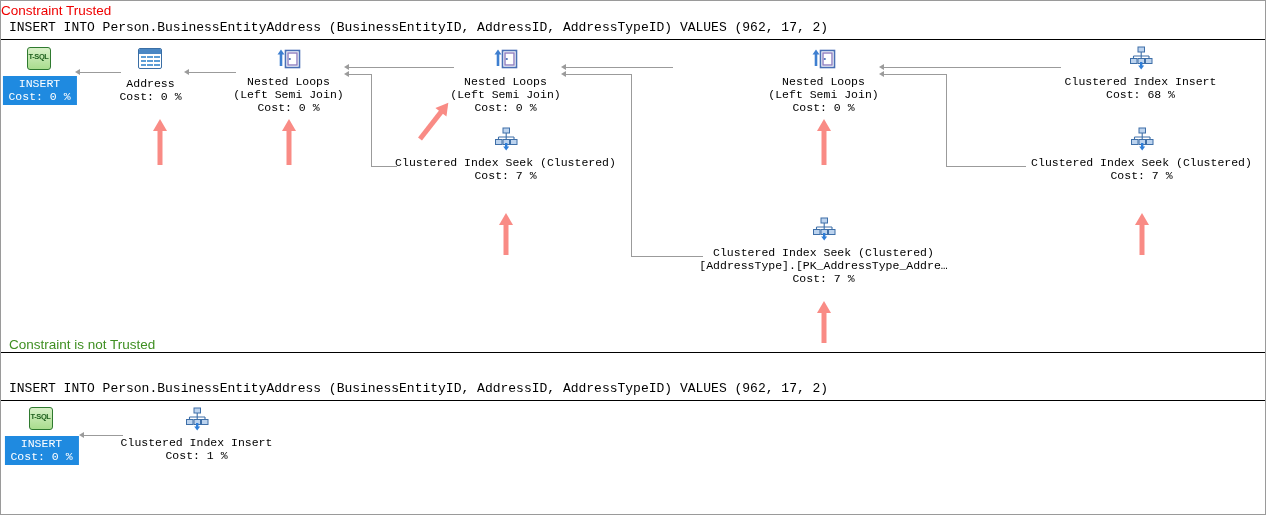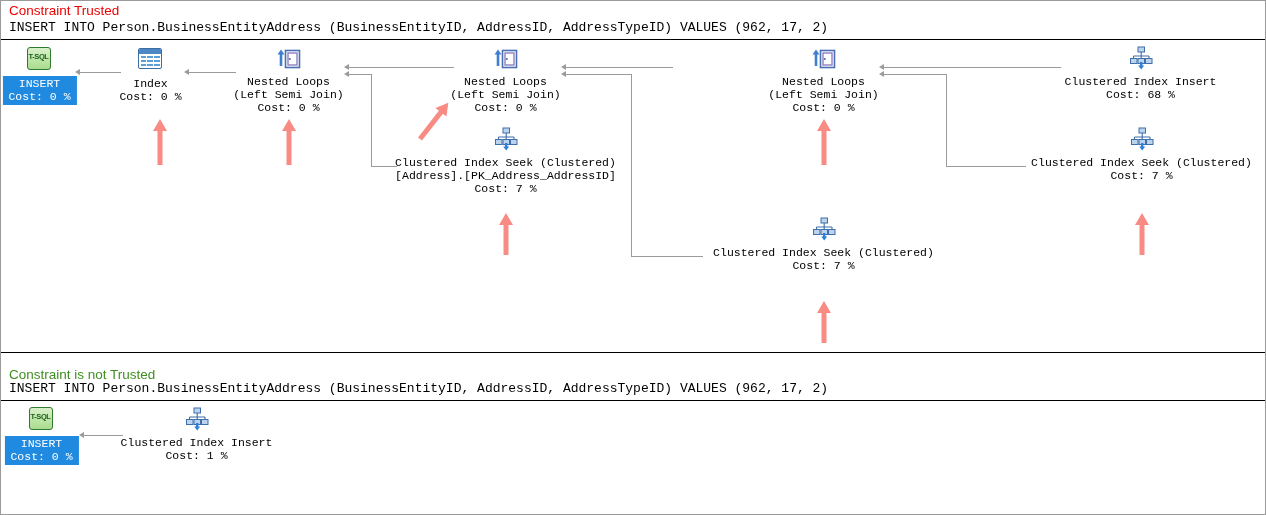--- a/index.html
+++ b/index.html
@@ -91,21 +91,21 @@
   .annot-arrow .head{
     position:absolute;left:50%;transform:translateX(-50%);top:0;
     width:0;height:0;border-left:7px solid transparent;
     border-right:7px solid transparent;border-bottom:12px solid #f98b85;
   }
   .annot-arrow.diag{transform-origin:50% 100%;}
 </style>
 </head>
 <body>
 
-<div class="abs plan-title title-red" style="left:8px;top:2px;">Constraint Trusted</div>
+<div class="abs plan-title title-red" style="left:0;top:2px;">Constraint Trusted</div>
 
 <div class="abs sql-line" style="left:8px;top:18px;">INSERT INTO Person.BusinessEntityAddress (BusinessEntityID, AddressID, AddressTypeID) VALUES (962, 17, 2)</div>
 
 <div class="abs hrule" style="top:38px;"></div>
 
 <div class="abs conn h" style="left:76px;top:71px;width:44px;"></div>
 <div class="abs arrowhead-l" style="left:74px;top:68px;"></div>
 
 <div class="abs conn h" style="left:185px;top:71px;width:50px;"></div>
 <div class="abs arrowhead-l" style="left:183px;top:68px;"></div>
@@ -151,21 +151,21 @@
     <div class="icon-assert">
         <i class="hdr"></i>
         <i class="r1"></i>
         <i class="r2"></i>
         <i class="r3"></i>
         <i class="c1"></i>
         <i class="c2"></i>
       </div>
   </div>
   <div class="labels">
-    <span class="ln">Index</span>
+    <span class="ln">Address</span>
     <span class="ln">Cost: 0 %</span>
   </div>
 </div>
 
 <div class="abs node" style="left:287px;top:45px;">
   <div class="glyph">
     <svg width="26" height="24" viewBox="0 0 26 24">
       <rect x="9.5" y="4.5" width="14" height="17" fill="#ffffff" stroke="#4a6fb5" stroke-width="1.6"></rect>
       <rect x="12" y="7" width="9" height="12" fill="#ffffff" stroke="#8f7fc0" stroke-width="1.4"></rect>
       <circle cx="13.8" cy="13" r="1.1" fill="#4a6fb5"></circle>
@@ -239,61 +239,61 @@
       <path d="M13.2 6 L13.2 10 M5.5 10 L21 10 M5.5 10 L5.5 13 M21 10 L21 13 M13.2 10 L13.2 13" stroke="#3e6fa8" stroke-width="1.1" fill="none"></path>
       <rect x="2.5" y="12.5" width="6.5" height="5" fill="#bcd3ee" stroke="#3e6fa8" stroke-width="1"></rect>
       <rect x="10" y="12.5" width="6.5" height="5" fill="#bcd3ee" stroke="#3e6fa8" stroke-width="1"></rect>
       <rect x="17.5" y="12.5" width="6.5" height="5" fill="#bcd3ee" stroke="#3e6fa8" stroke-width="1"></rect>
       <path d="M13.2 16 L13.2 21" stroke="#2f7ed8" stroke-width="2.4" fill="none"></path>
       <path d="M10.2 19.5 L13.2 23.5 L16.2 19.5 Z" fill="#2f7ed8"></path>
     </svg>
   </div>
   <div class="labels">
     <span class="ln">Clustered Index Seek (Clustered)</span>
-    <span class="ln">[Address].[PK_Address_AddressID]</span>
     <span class="ln">Cost: 7 %</span>
   </div>
 </div>
 
 <div class="abs node" style="left:822px;top:216px;">
+  <div class="glyph">
+    <svg width="26" height="24" viewBox="0 0 26 24">
+      <rect x="10" y="1" width="6.5" height="5" fill="#bcd3ee" stroke="#3e6fa8" stroke-width="1"></rect>
+      <path d="M13.2 6 L13.2 10 M5.5 10 L21 10 M5.5 10 L5.5 13 M21 10 L21 13 M13.2 10 L13.2 13" stroke="#3e6fa8" stroke-width="1.1" fill="none"></path>
+      <rect x="2.5" y="12.5" width="6.5" height="5" fill="#bcd3ee" stroke="#3e6fa8" stroke-width="1"></rect>
+      <rect x="10" y="12.5" width="6.5" height="5" fill="#bcd3ee" stroke="#3e6fa8" stroke-width="1"></rect>
+      <rect x="17.5" y="12.5" width="6.5" height="5" fill="#bcd3ee" stroke="#3e6fa8" stroke-width="1"></rect>
+      <path d="M13.2 16 L13.2 21" stroke="#2f7ed8" stroke-width="2.4" fill="none"></path>
+      <path d="M10.2 19.5 L13.2 23.5 L16.2 19.5 Z" fill="#2f7ed8"></path>
+    </svg>
+  </div>
+  <div class="labels">
+    <span class="ln">Clustered Index Seek (Clustered)</span>
+    <span class="ln">[AddressType].[PK_AddressType_Addre…</span>
+    <span class="ln">Cost: 7 %</span>
+  </div>
+</div>
+
+<div class="abs node" style="left:1140px;top:126px;">
   <div class="glyph">
     <svg width="26" height="24" viewBox="0 0 26 24">
       <rect x="10" y="1" width="6.5" height="5" fill="#bcd3ee" stroke="#3e6fa8" stroke-width="1"></rect>
       <path d="M13.2 6 L13.2 10 M5.5 10 L21 10 M5.5 10 L5.5 13 M21 10 L21 13 M13.2 10 L13.2 13" stroke="#3e6fa8" stroke-width="1.1" fill="none"></path>
       <rect x="2.5" y="12.5" width="6.5" height="5" fill="#bcd3ee" stroke="#3e6fa8" stroke-width="1"></rect>
       <rect x="10" y="12.5" width="6.5" height="5" fill="#bcd3ee" stroke="#3e6fa8" stroke-width="1"></rect>
       <rect x="17.5" y="12.5" width="6.5" height="5" fill="#bcd3ee" stroke="#3e6fa8" stroke-width="1"></rect>
       <path d="M13.2 16 L13.2 21" stroke="#2f7ed8" stroke-width="2.4" fill="none"></path>
       <path d="M10.2 19.5 L13.2 23.5 L16.2 19.5 Z" fill="#2f7ed8"></path>
     </svg>
   </div>
   <div class="labels">
     <span class="ln">Clustered Index Seek (Clustered)</span>
     <span class="ln">Cost: 7 %</span>
   </div>
 </div>
 
-<div class="abs node" style="left:1140px;top:126px;">
-  <div class="glyph">
-    <svg width="26" height="24" viewBox="0 0 26 24">
-      <rect x="10" y="1" width="6.5" height="5" fill="#bcd3ee" stroke="#3e6fa8" stroke-width="1"></rect>
-      <path d="M13.2 6 L13.2 10 M5.5 10 L21 10 M5.5 10 L5.5 13 M21 10 L21 13 M13.2 10 L13.2 13" stroke="#3e6fa8" stroke-width="1.1" fill="none"></path>
-      <rect x="2.5" y="12.5" width="6.5" height="5" fill="#bcd3ee" stroke="#3e6fa8" stroke-width="1"></rect>
-      <rect x="10" y="12.5" width="6.5" height="5" fill="#bcd3ee" stroke="#3e6fa8" stroke-width="1"></rect>
-      <rect x="17.5" y="12.5" width="6.5" height="5" fill="#bcd3ee" stroke="#3e6fa8" stroke-width="1"></rect>
-      <path d="M13.2 16 L13.2 21" stroke="#2f7ed8" stroke-width="2.4" fill="none"></path>
-      <path d="M10.2 19.5 L13.2 23.5 L16.2 19.5 Z" fill="#2f7ed8"></path>
-    </svg>
-  </div>
-  <div class="labels">
-    <span class="ln">Clustered Index Seek (Clustered)</span>
-    <span class="ln">Cost: 7 %</span>
-  </div>
-</div>
-
 <div class="abs annot-arrow" style="left:152px;top:118px;height:46px;">
   <div class="head"></div>
     <div class="shaft" style="top:10px;bottom:0;"></div>
 </div>
 <div class="abs annot-arrow" style="left:281px;top:118px;height:46px;">
   <div class="head"></div>
     <div class="shaft" style="top:10px;bottom:0;"></div>
 </div>
 <div class="abs annot-arrow diag" style="left:412px;top:92px;height:46px;transform:rotate(38deg);">
   <div class="head"></div>
@@ -311,21 +311,21 @@
   <div class="head"></div>
     <div class="shaft" style="top:10px;bottom:0;"></div>
 </div>
 <div class="abs annot-arrow" style="left:1134px;top:212px;height:42px;">
   <div class="head"></div>
     <div class="shaft" style="top:10px;bottom:0;"></div>
 </div>
 
 <div class="abs hrule" style="top:351px;"></div>
 
-<div class="abs plan-title title-green" style="left:8px;top:366px;">Constraint is not Trusted</div>
+<div class="abs plan-title title-green" style="left:8px;top:336px;">Constraint is not Trusted</div>
 
 <div class="abs sql-line" style="left:8px;top:379px;">INSERT INTO Person.BusinessEntityAddress (BusinessEntityID, AddressID, AddressTypeID) VALUES (962, 17, 2)</div>
 
 <div class="abs hrule" style="top:399px;"></div>
 
 <div class="abs conn h" style="left:80px;top:434px;width:42px;"></div>
 <div class="abs arrowhead-l" style="left:78px;top:431px;"></div>
 
 <div class="abs node selected" style="left:40px;top:406px;">
   <div class="glyph">

